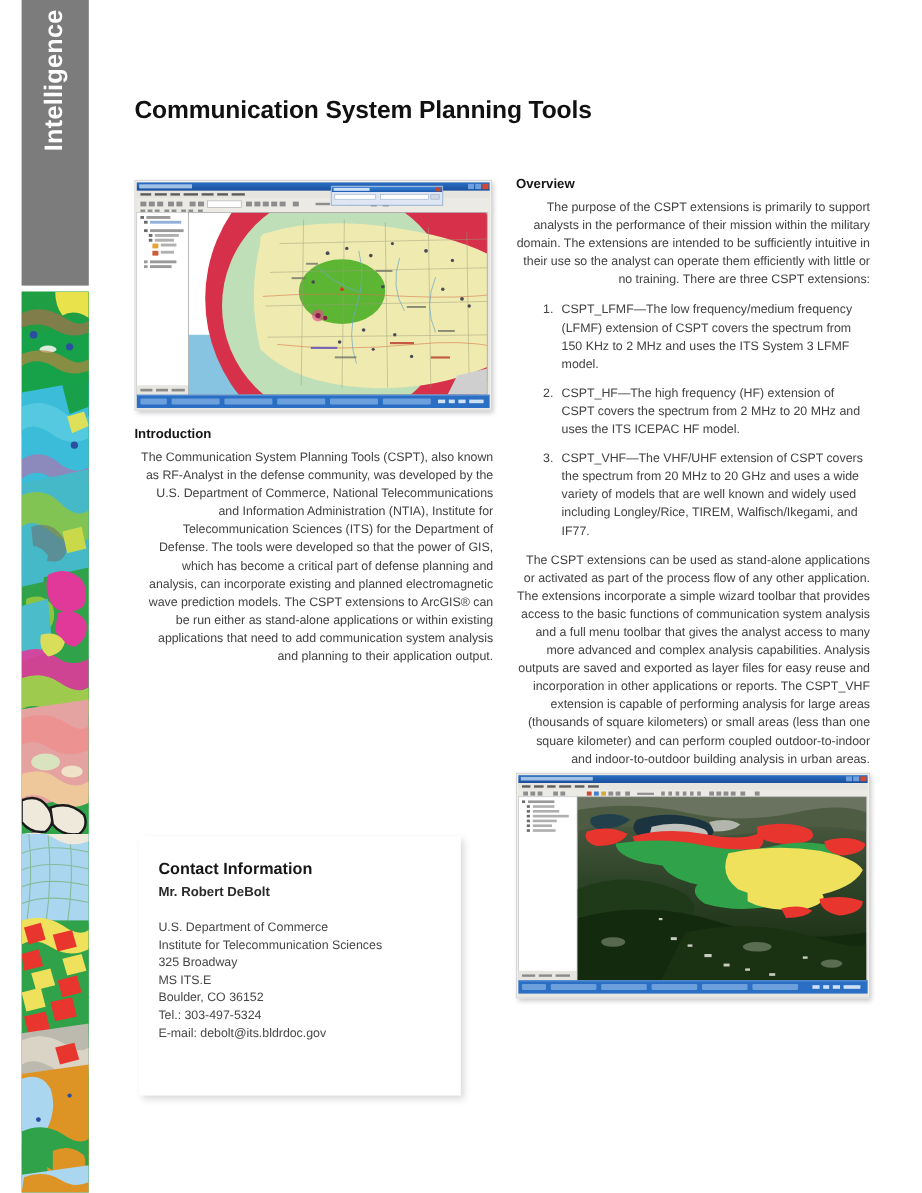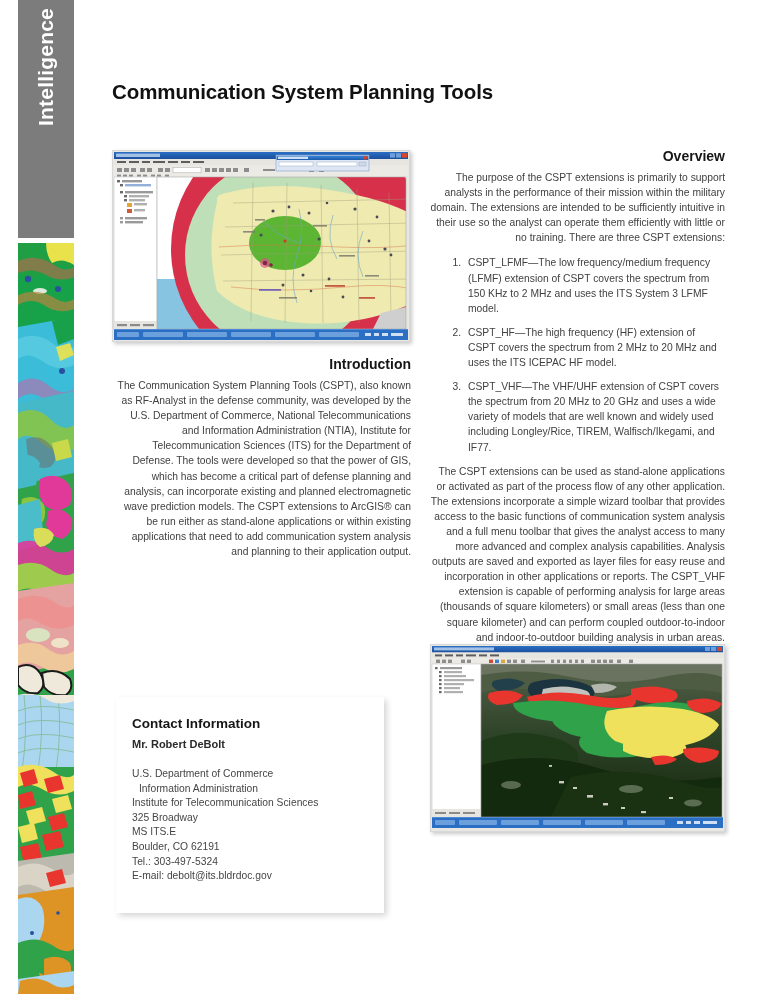--- a/index.html
+++ b/index.html
@@ -76,25 +76,24 @@
     left: 112px;
     width: 299px;
   }
   .col-right {
     position: absolute;
     left: 430px;
     width: 295px;
   }
 
   h2.sec {
-    font-size: 14px;
+    font-size: 11px;
     font-weight: bold;
     color: #161616;
     margin: 0 0 6px 0;
-    text-align: right;
   }
   p.body {
     font-size: 10.3px;
     line-height: 15.1px;
     color: #414141;
     margin: 0 0 10px 0;
     text-align: right;
   }
 
   
@@ -646,20 +645,19 @@
       <rect x="263" y="176" width="6" height="3"></rect>
         <rect x="272" y="176" width="14" height="3"></rect>
     </g>
   </svg>
 </div>
 
 <div id="contact-box">
   <div id="contact-title">Contact Information</div>
   <div id="contact-name">Mr. Robert DeBolt</div>
   <div class="contact-line">U.S. Department of Commerce</div>
-  <div class="contact-line indent">Information Administration</div>
   <div class="contact-line">Institute for Telecommunication Sciences</div>
   <div class="contact-line">325 Broadway</div>
   <div class="contact-line">MS ITS.E</div>
-  <div class="contact-line">Boulder, CO 62191</div>
+  <div class="contact-line">Boulder, CO 36152</div>
   <div class="contact-line">Tel.: 303-497-5324</div>
   <div class="contact-line">E-mail: debolt@its.bldrdoc.gov</div>
 </div>
 
 </body></html>

